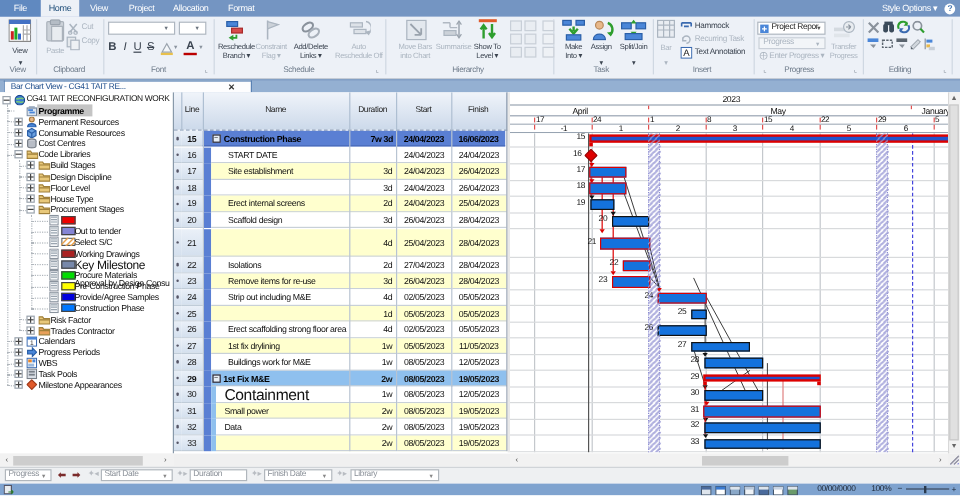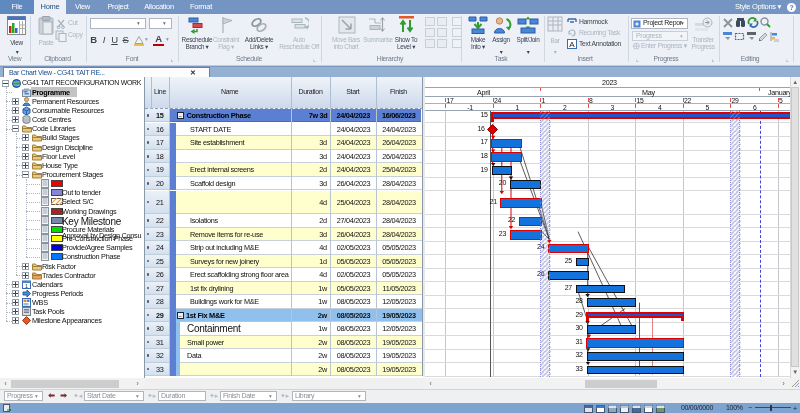--- a/index.html
+++ b/index.html
@@ -593,21 +593,20 @@
 <div style="left:176px;top:240.99999999999997px;width:114.5px;height:13.5px;background:#ffffff;border-bottom:1px solid #c8d0d8;"></div>
 <div style="left:190px;top:240.99999999999997px;width:100px;height:13.5px;color:#111;font-size:7.3px;line-height:13.5px;">Strip out including M&amp;E</div>
 <div style="left:291.0px;top:240.99999999999997px;width:39.39999999999998px;height:13.5px;background:#ffffff;border-bottom:1px solid #c8d0d8;color:#111;font-size:7.3px;text-align:right;padding-right:3.5px;line-height:13.5px;">4d</div>
 <div style="left:330.9px;top:240.99999999999997px;width:45.10000000000002px;height:13.5px;background:#ffffff;border-bottom:1px solid #c8d0d8;color:#111;font-size:7.3px;text-align:center;line-height:13.5px;">02/05/2023</div>
 <div style="left:376.5px;top:240.99999999999997px;width:45.0px;height:13.5px;background:#ffffff;border-bottom:1px solid #c8d0d8;color:#111;font-size:7.3px;text-align:center;line-height:13.5px;">05/05/2023</div>
 <div style="left:145px;top:254.49999999999997px;width:5.5px;height:13.5px;background:linear-gradient(#e8eef6,#d4e0ee);border-bottom:1px solid #c0ccd8;"></div>
 <div style="left:146.5px;top:259.75px;width:2.5px;height:2.5px;background:#556;border-radius:50%;"></div>
 <div style="left:150.5px;top:254.49999999999997px;width:18.7px;height:13.5px;background:linear-gradient(#eaf0f8,#d4e0ee);border-bottom:1px solid #c0ccd8;color:#111;font-size:7.3px;text-align:center;line-height:13.5px;">25</div>
 <div style="left:169.7px;top:254.49999999999997px;width:6.3px;height:13.5px;background:#5a7fd3;"></div>
 <div style="left:176px;top:254.49999999999997px;width:114.5px;height:13.5px;background:#ffffce;border-bottom:1px solid #c8d0d8;"></div>
-<div style="left:190px;top:254.49999999999997px;width:100px;height:13.5px;color:#111;font-size:7.3px;line-height:13.5px;">Surveys for new joinery</div>
 <div style="left:291.0px;top:254.49999999999997px;width:39.39999999999998px;height:13.5px;background:#ffffce;border-bottom:1px solid #c8d0d8;color:#111;font-size:7.3px;text-align:right;padding-right:3.5px;line-height:13.5px;">1d</div>
 <div style="left:330.9px;top:254.49999999999997px;width:45.10000000000002px;height:13.5px;background:#ffffce;border-bottom:1px solid #c8d0d8;color:#111;font-size:7.3px;text-align:center;line-height:13.5px;">05/05/2023</div>
 <div style="left:376.5px;top:254.49999999999997px;width:45.0px;height:13.5px;background:#ffffce;border-bottom:1px solid #c8d0d8;color:#111;font-size:7.3px;text-align:center;line-height:13.5px;">05/05/2023</div>
 <div style="left:145px;top:268.0px;width:5.5px;height:13.5px;background:linear-gradient(#e8eef6,#d4e0ee);border-bottom:1px solid #c0ccd8;"></div>
 <div style="left:146.5px;top:273.25px;width:2.5px;height:2.5px;background:#556;border-radius:50%;"></div>
 <div style="left:150.5px;top:268.0px;width:18.7px;height:13.5px;background:linear-gradient(#eaf0f8,#d4e0ee);border-bottom:1px solid #c0ccd8;color:#111;font-size:7.3px;text-align:center;line-height:13.5px;">26</div>
 <div style="left:169.7px;top:268.0px;width:6.3px;height:13.5px;background:#5a7fd3;"></div>
 <div style="left:176px;top:268.0px;width:114.5px;height:13.5px;background:#ffffff;border-bottom:1px solid #c8d0d8;"></div>
 <div style="left:190px;top:268.0px;width:100px;height:13.5px;color:#111;font-size:7.3px;line-height:13.5px;">Erect scaffolding strong floor area</div>
 <div style="left:291.0px;top:268.0px;width:39.39999999999998px;height:13.5px;background:#ffffff;border-bottom:1px solid #c8d0d8;color:#111;font-size:7.3px;text-align:right;padding-right:3.5px;line-height:13.5px;">4d</div>
@@ -640,21 +639,21 @@
 <div style="left:186px;top:308.5px;width:104px;height:13.5px;color:#000;font-size:7.4px;font-weight:bold;line-height:13.5px;">1st Fix M&amp;E</div>
 <div style="left:291.0px;top:308.5px;width:39.39999999999998px;height:13.5px;background:#8fc0ee;border-bottom:1px solid #c8d0d8;color:#111;font-size:7.3px;font-weight:bold;text-align:right;padding-right:3.5px;line-height:13.5px;">2w</div>
 <div style="left:330.9px;top:308.5px;width:45.10000000000002px;height:13.5px;background:#8fc0ee;border-bottom:1px solid #c8d0d8;color:#111;font-size:7.3px;font-weight:bold;text-align:center;line-height:13.5px;">08/05/2023</div>
 <div style="left:376.5px;top:308.5px;width:45.0px;height:13.5px;background:#8fc0ee;border-bottom:1px solid #c8d0d8;color:#111;font-size:7.3px;font-weight:bold;text-align:center;line-height:13.5px;">19/05/2023</div>
 <div style="left:145px;top:322.0px;width:5.5px;height:13.5px;background:linear-gradient(#e8eef6,#d4e0ee);border-bottom:1px solid #c0ccd8;"></div>
 <div style="left:146.5px;top:327.25px;width:2.5px;height:2.5px;background:#556;border-radius:50%;"></div>
 <div style="left:150.5px;top:322.0px;width:18.7px;height:13.5px;background:linear-gradient(#eaf0f8,#d4e0ee);border-bottom:1px solid #c0ccd8;color:#111;font-size:7.3px;text-align:center;line-height:13.5px;">30</div>
 <div style="left:169.7px;top:322.0px;width:6.3px;height:13.5px;background:#5a7fd3;"></div>
 <div style="left:176px;top:322.0px;width:4px;height:13.5px;background:#8fc0ee;"></div>
 <div style="left:180px;top:322.0px;width:110.5px;height:13.5px;background:#ffffff;border-bottom:1px solid #c8d0d8;"></div>
-<div style="left:187px;top:322.0px;width:100px;height:13.5px;color:#111;font-size:10px;line-height:13.5px;">Containment</div>
+<div style="left:187px;top:322.0px;width:100px;height:13.5px;color:#111;font-size:13px;line-height:13.5px;">Containment</div>
 <div style="left:291.0px;top:322.0px;width:39.39999999999998px;height:13.5px;background:#ffffff;border-bottom:1px solid #c8d0d8;color:#111;font-size:7.3px;text-align:right;padding-right:3.5px;line-height:13.5px;">1w</div>
 <div style="left:330.9px;top:322.0px;width:45.10000000000002px;height:13.5px;background:#ffffff;border-bottom:1px solid #c8d0d8;color:#111;font-size:7.3px;text-align:center;line-height:13.5px;">08/05/2023</div>
 <div style="left:376.5px;top:322.0px;width:45.0px;height:13.5px;background:#ffffff;border-bottom:1px solid #c8d0d8;color:#111;font-size:7.3px;text-align:center;line-height:13.5px;">12/05/2023</div>
 <div style="left:145px;top:335.5px;width:5.5px;height:13.5px;background:linear-gradient(#e8eef6,#d4e0ee);border-bottom:1px solid #c0ccd8;"></div>
 <div style="left:146.5px;top:340.75px;width:2.5px;height:2.5px;background:#556;border-radius:50%;"></div>
 <div style="left:150.5px;top:335.5px;width:18.7px;height:13.5px;background:linear-gradient(#eaf0f8,#d4e0ee);border-bottom:1px solid #c0ccd8;color:#111;font-size:7.3px;text-align:center;line-height:13.5px;">31</div>
 <div style="left:169.7px;top:335.5px;width:6.3px;height:13.5px;background:#5a7fd3;"></div>
 <div style="left:176px;top:335.5px;width:4px;height:13.5px;background:#8fc0ee;"></div>
 <div style="left:180px;top:335.5px;width:110.5px;height:13.5px;background:#ffffce;border-bottom:1px solid #c8d0d8;"></div>
 <div style="left:187px;top:335.5px;width:100px;height:13.5px;color:#111;font-size:7.3px;line-height:13.5px;">Small power</div>

